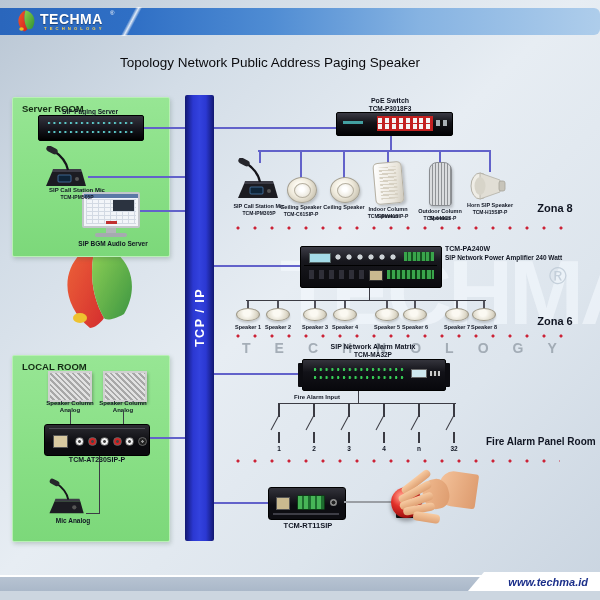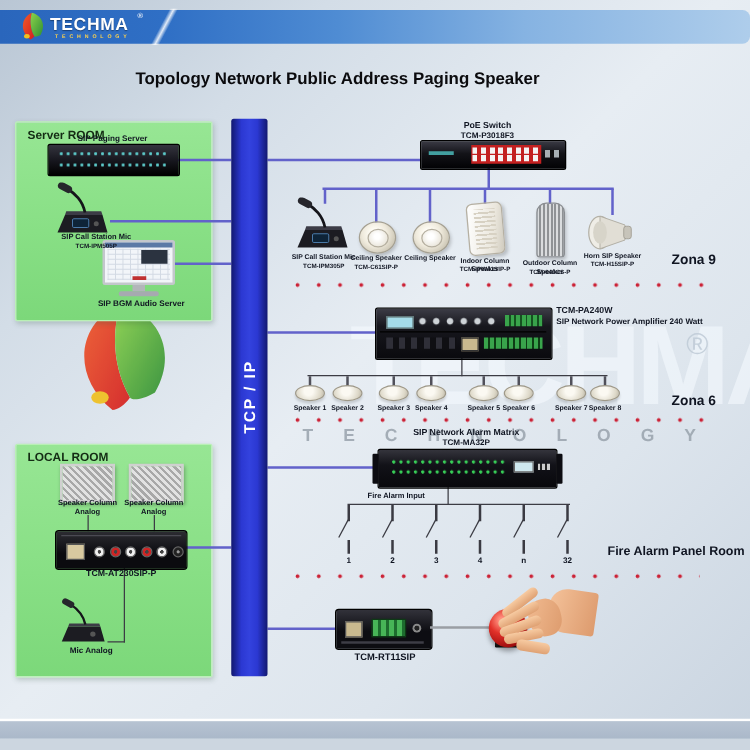--- a/index.html
+++ b/index.html
@@ -10,21 +10,21 @@
   .hdr{position:absolute;left:0;top:8px;width:600px;height:27px;
     background:linear-gradient(90deg,#2a66bc 0%,#2f6fc5 22%,#4f8cd3 45%,#7fae e0 70%,#a9c9e9 100%);
     background:linear-gradient(90deg,#2a66bc 0%,#2f6fc5 22%,#4f8cd3 45%,#86b3e2 70%,#aecdeb 100%);
     border-radius:0 6px 6px 0}
   .hdr .seam{position:absolute;left:128px;top:-1px;width:7px;height:29px;background:linear-gradient(90deg,rgba(255,255,255,.0),rgba(255,255,255,.85),rgba(255,255,255,0));transform:skewX(-28deg)}
   .logo{position:absolute;left:14px;top:10px;width:120px;height:26px;z-index:9}
   .logo svg{position:absolute;left:0;top:-2px}
   .logo .lt{position:absolute;left:26px;top:1px;color:#fff;font-weight:bold;font-size:14px;letter-spacing:.5px;text-shadow:0 1px 1px rgba(0,0,0,.4)}
   .logo .lr{position:absolute;left:96px;top:0;color:#fff;font-size:6px}
   .logo .ls{position:absolute;left:30px;top:16px;color:#ffd24a;font-size:4.2px;font-weight:bold;letter-spacing:3.1px}
-  .title{position:absolute;left:0;top:55px;width:540px;text-align:center;font-size:13.5px;font-weight:bold;color:#0b0b0e;z-index:5}
+  .title{position:absolute;left:0;top:55px;width:540px;text-align:center;font-size:13.5px;font-weight:normal;color:#0b0b0e;z-index:5}
   
   .wm-main{position:absolute;left:280px;top:248px;font-size:90px;font-weight:800;letter-spacing:-4px;color:rgba(244,249,254,.62);z-index:1;line-height:1}
   .wm-reg{position:absolute;left:549px;top:262px;font-size:24px;color:rgba(190,202,214,.85);z-index:1}
   .wm-sub{position:absolute;left:242px;top:340px;font-size:14px;font-weight:bold;letter-spacing:24px;color:rgba(148,158,168,.8);z-index:1}
   .wm-leaf{position:absolute;left:50px;top:238px;z-index:1;opacity:.92}
   .dots{position:absolute;height:4px;z-index:2;background-image:radial-gradient(circle at 2px 2px,#cc2236 1.3px,rgba(0,0,0,0) 1.8px);background-size:17px 4px;background-repeat:repeat-x}
   
   .panel{position:absolute;background:linear-gradient(180deg,#97e694 0%,#88df85 55%,#7cd87a 100%);border:1px solid #b9f0b5;border-radius:2px;box-shadow:1px 2px 4px rgba(60,90,70,.25);z-index:2}
   .panel-title{position:absolute;font-size:9.5px;font-weight:bold;color:#142c14}
   
@@ -264,21 +264,21 @@
   <div class="lbl f5" style="left:233px;top:210px;width:52px">TCM-IPM305P</div>
   <div class="lbl f55" style="left:276px;top:204px;width:50px">Ceiling Speaker</div>
   <div class="lbl f5" style="left:276px;top:211px;width:50px">TCM-C61SIP-P</div>
   <div class="lbl f55" style="left:319px;top:204px;width:50px">Ceiling Speaker</div>
   <div class="lbl f55" style="left:361px;top:206px;width:54px">Indoor Column Speaker</div>
   <div class="lbl f5" style="left:361px;top:213px;width:54px">TCM-IPW41SIP-P</div>
   <div class="lbl f55" style="left:410px;top:208px;width:60px">Outdoor Column Speaker</div>
   <div class="lbl f5" style="left:410px;top:215px;width:60px">TCM-640CS-P</div>
   <div class="lbl f55" style="left:464px;top:202px;width:52px">Horn SIP Speaker</div>
   <div class="lbl f5" style="left:464px;top:209px;width:52px">TCM-H15SIP-P</div>
-  <div class="lbl f11" style="left:530px;top:202px;width:50px">Zona 9</div>
+  <div class="lbl f11" style="left:530px;top:202px;width:50px">Zona 8</div>
 
   <div class="amp">
     <div class="disp"></div>
     <div class="knobs"></div>
     <div class="g1"></div>
     <div class="mid"></div>
     <div class="row2"></div>
     <div class="rj"></div>
     <div class="g2"></div>
   </div>
@@ -395,14 +395,17 @@
     <i class="f1"></i>
       <i class="f2"></i>
       <i class="f3"></i>
       <i class="f4"></i>
       <i class="th"></i>
   </div>
 
   <div class="ft-line"></div>
   <div class="ft-band"></div>
   <div class="ft-band2"></div>
+  <div class="ft-tab">
+    <span>www.techma.id</span>
+  </div>
 
 </div>
 
 </body></html>

